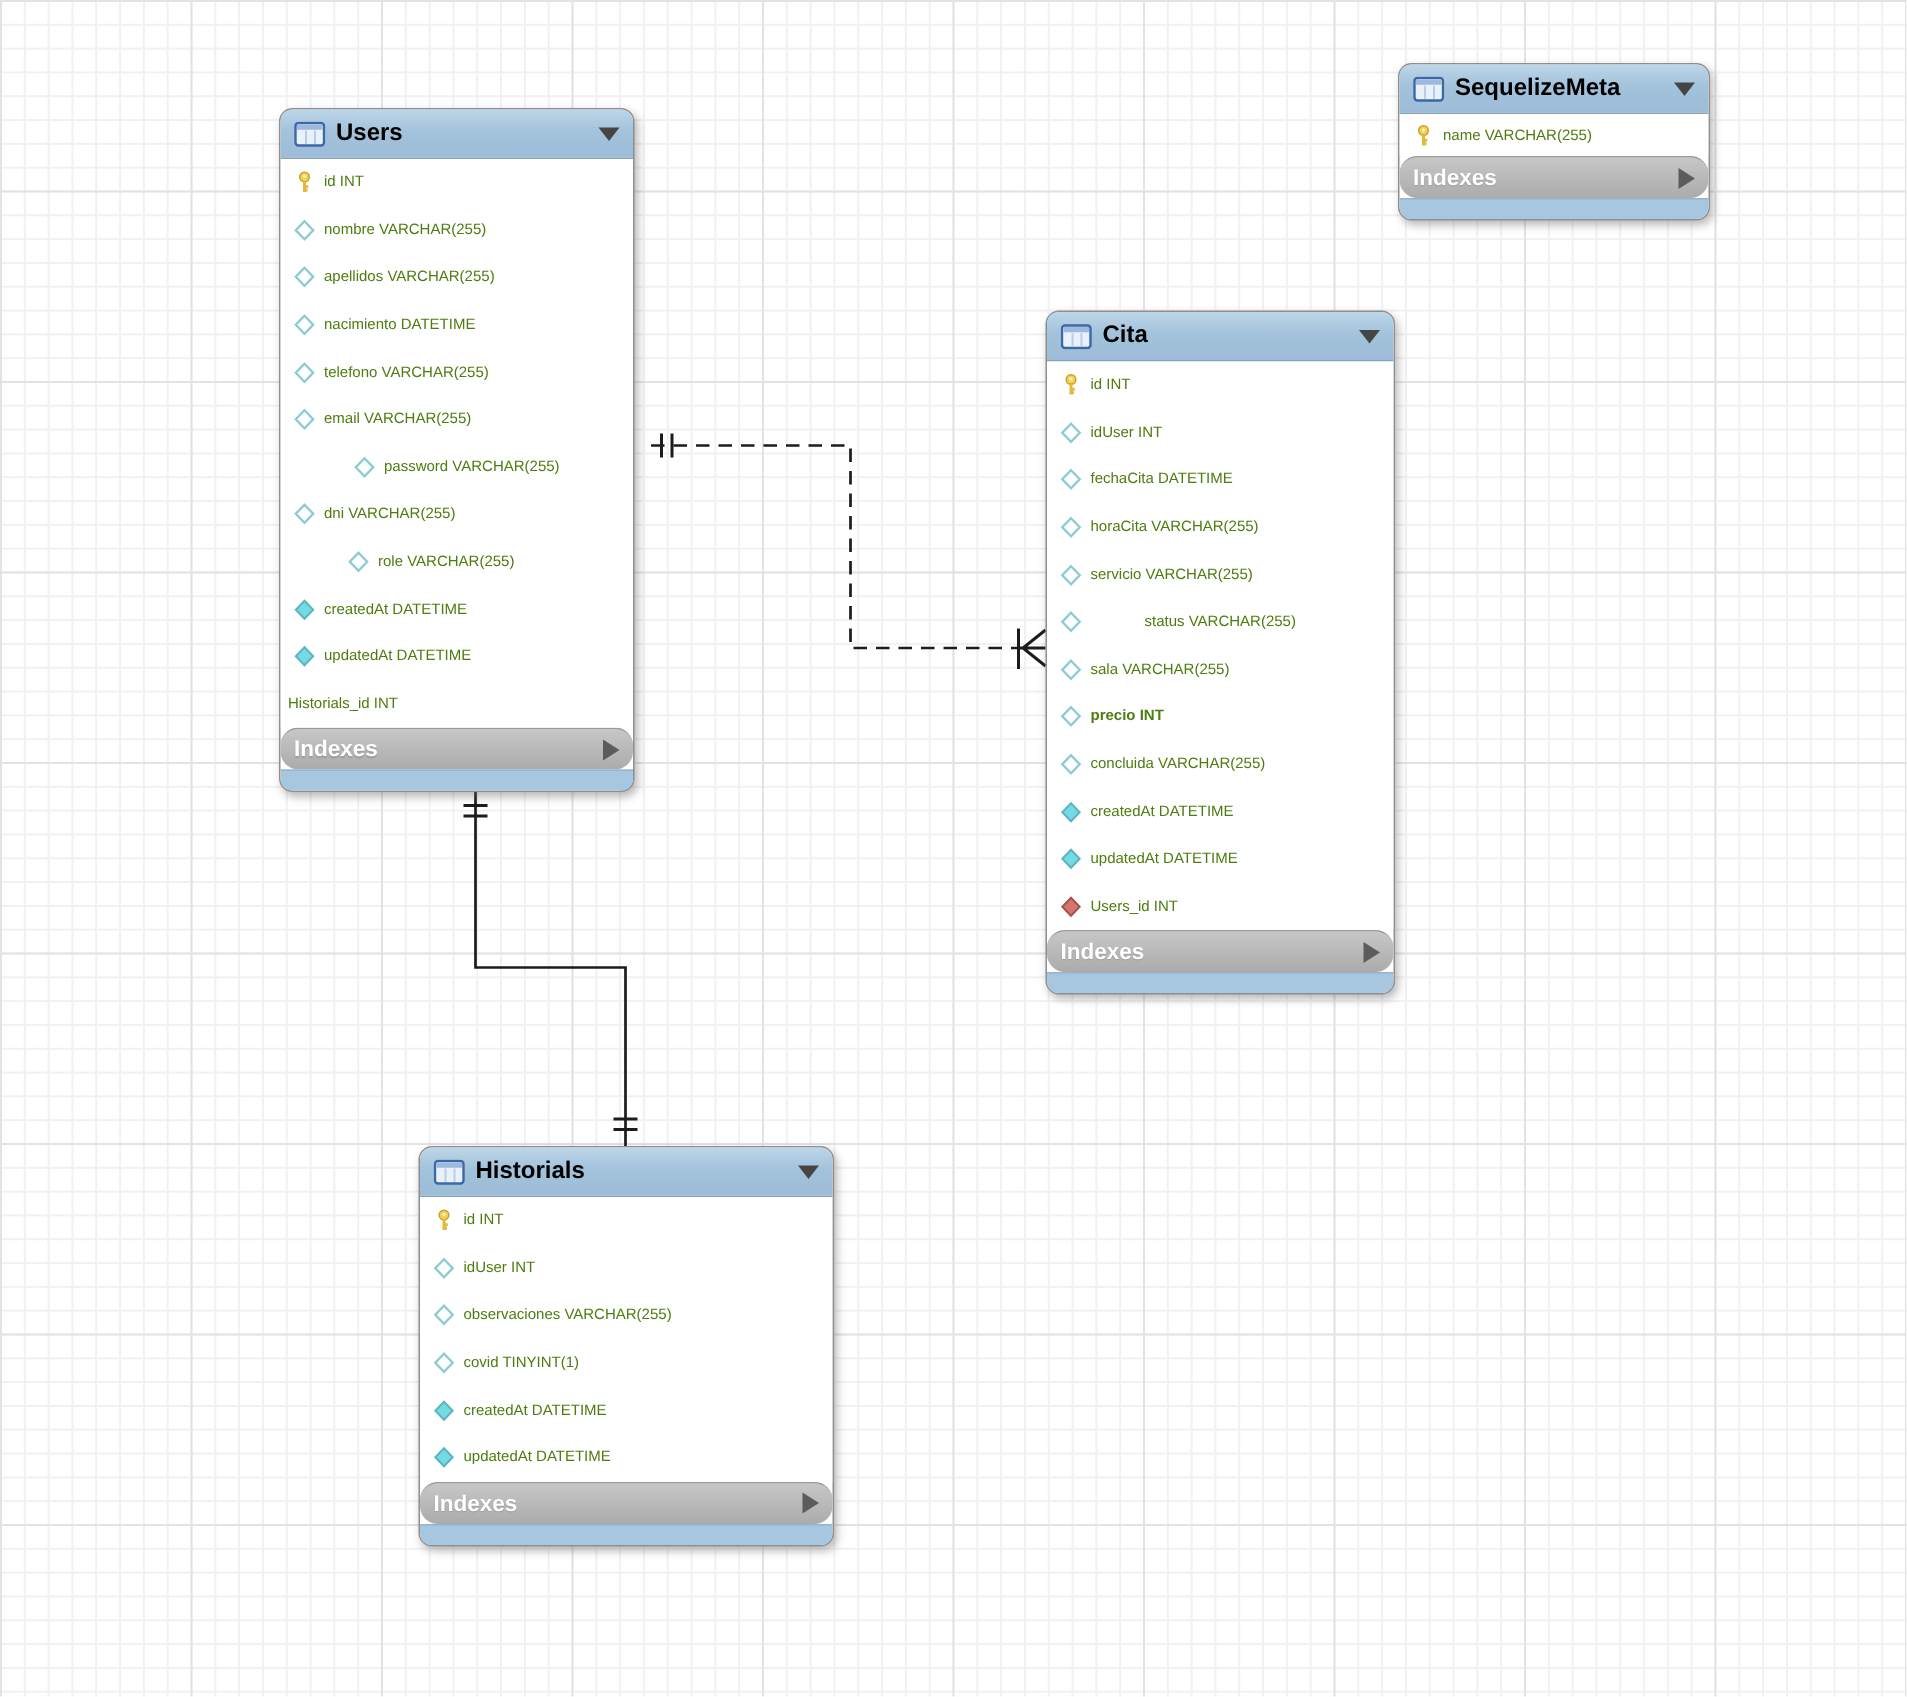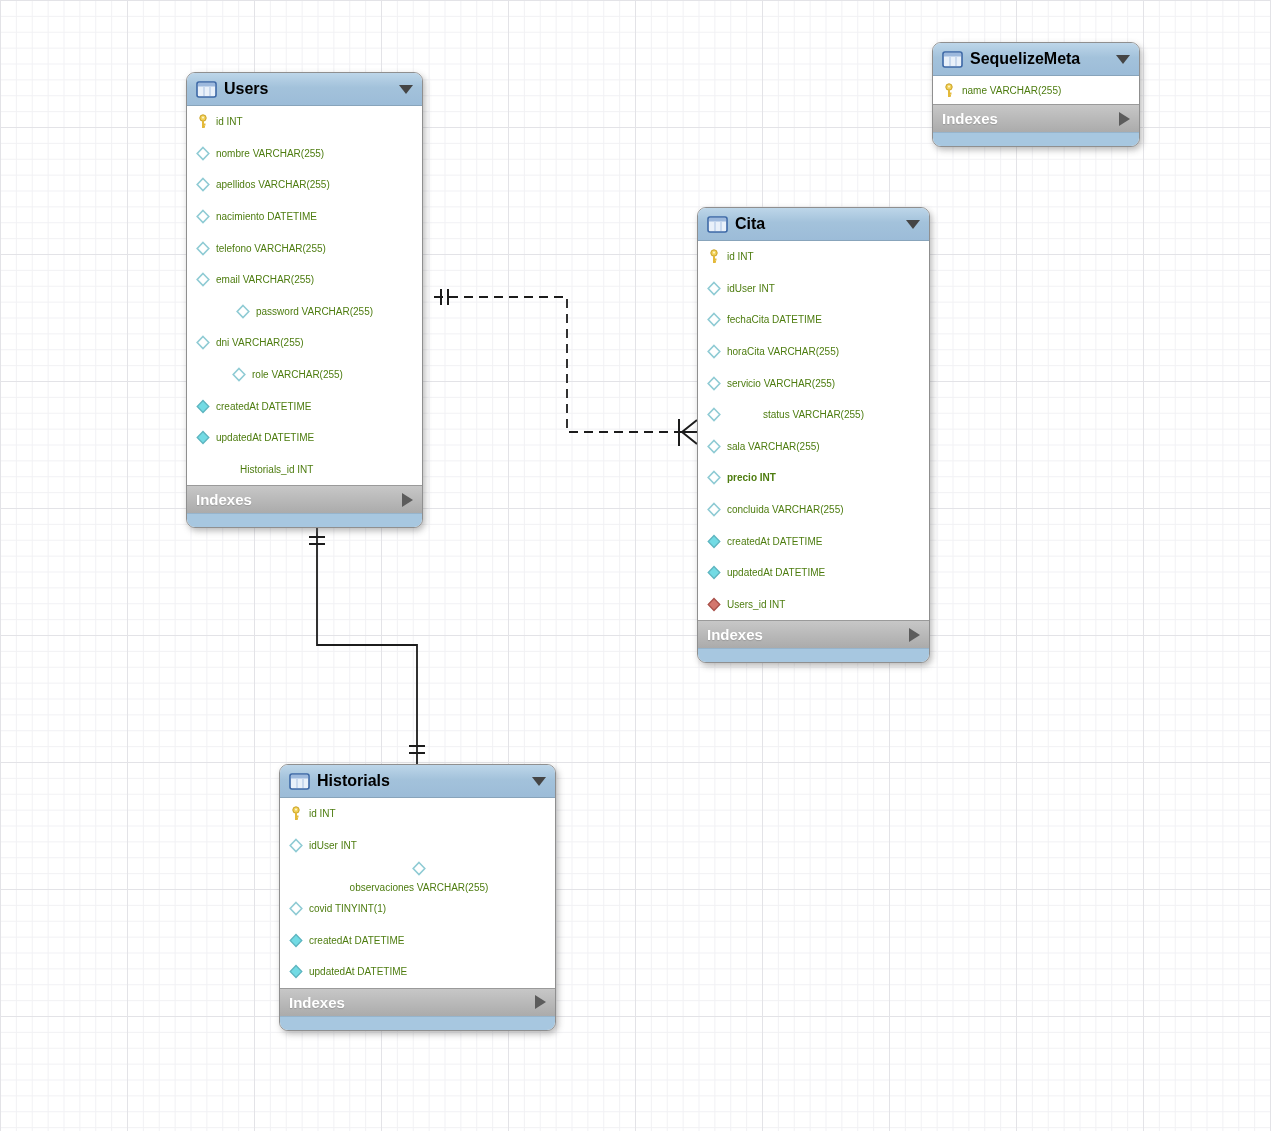--- a/index.html
+++ b/index.html
@@ -49,20 +49,21 @@
   }
   .t-row .col-icon{display:inline-flex;flex:0 0 16px;justify-content:center;}
   .t-row.no-icon{padding-left:5px;}
   .t-indexes{
     height:28px;display:flex;align-items:center;justify-content:space-between;
     padding:0 9px;box-sizing:border-box;
     background:linear-gradient(to bottom,#c7c7c7,#ababab);
     border-top:1px solid #9a9a9a;
     color:#ffffff;font-weight:bold;font-size:15px;
     text-shadow:0 1px 1px rgba(0,0,0,0.15);
+    border-radius:12px;
   }
   .expand-arrow{
     width:0;height:0;
     border-top:7px solid transparent;border-bottom:7px solid transparent;
     border-left:11px solid #5c5c5c;
   }
   .t-footer{height:13px;background:#a7c7e0;border-top:1px solid #96b4cc;}
 </style>
 </head>
 <body>
@@ -182,21 +183,21 @@
             <span>createdAt DATETIME</span>
           </div>
           <div class="t-row" style="height: 31.6px;">
             <span class="col-icon">
               <svg width="14" height="15" viewBox="0 0 14 15">
                 <polygon points="7,1.5 12.8,7.5 7,13.5 1.2,7.5" fill="#72dbe4" stroke="#5db4bf" stroke-width="1.3"></polygon>
               </svg>
             </span>
             <span>updatedAt DATETIME</span>
           </div>
-          <div class="t-row no-icon" style="height: 31.6px; margin-left: 48px;">
+          <div class="t-row no-icon" style="height: 31.6px;">
             <span>Historials_id INT</span>
           </div>
         </div>
         <div class="t-indexes">
           <span>Indexes</span>
           <span class="expand-arrow"></span>
         </div>
         <div class="t-footer"></div>
       </div>
       <div class="db-table" style="left: 697px; top: 207px; width: 233px;">
@@ -341,21 +342,21 @@
             <span>id INT</span>
           </div>
           <div class="t-row" style="height: 31.6px;">
             <span class="col-icon">
               <svg width="14" height="15" viewBox="0 0 14 15">
                 <polygon points="7,1.5 12.8,7.5 7,13.5 1.2,7.5" fill="#ffffff" stroke="#8fcbd4" stroke-width="1.6"></polygon>
               </svg>
             </span>
             <span>idUser INT</span>
           </div>
-          <div class="t-row" style="height: 31.6px; flex-direction: column;">
+          <div class="t-row" style="height: 31.6px;">
             <span class="col-icon">
               <svg width="14" height="15" viewBox="0 0 14 15">
                 <polygon points="7,1.5 12.8,7.5 7,13.5 1.2,7.5" fill="#ffffff" stroke="#8fcbd4" stroke-width="1.6"></polygon>
               </svg>
             </span>
             <span>observaciones VARCHAR(255)</span>
           </div>
           <div class="t-row" style="height: 31.6px;">
             <span class="col-icon">
               <svg width="14" height="15" viewBox="0 0 14 15">

